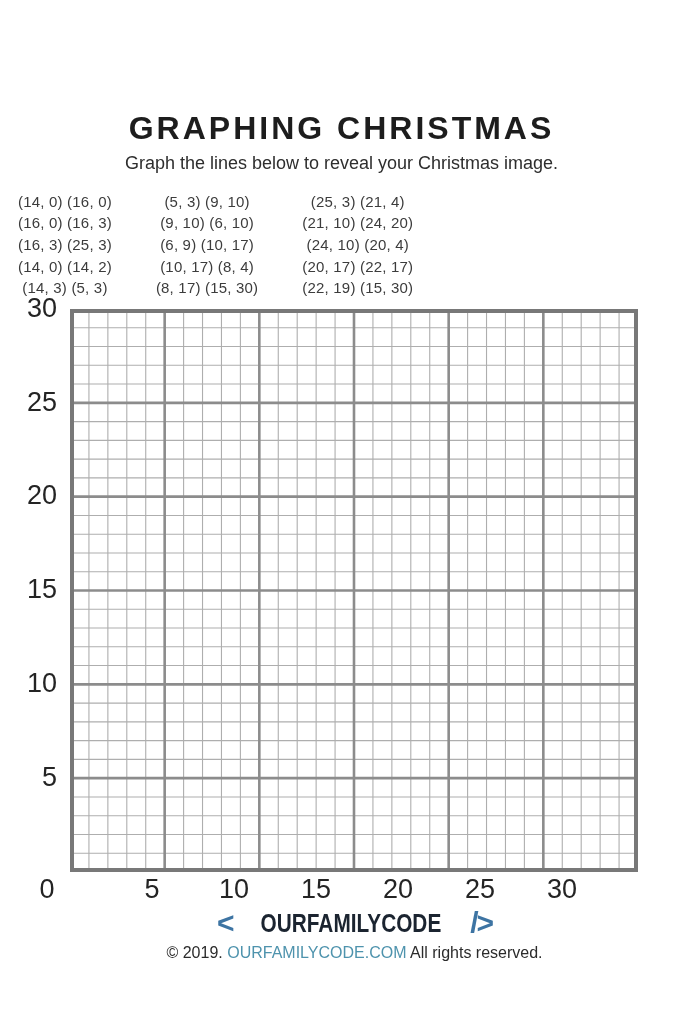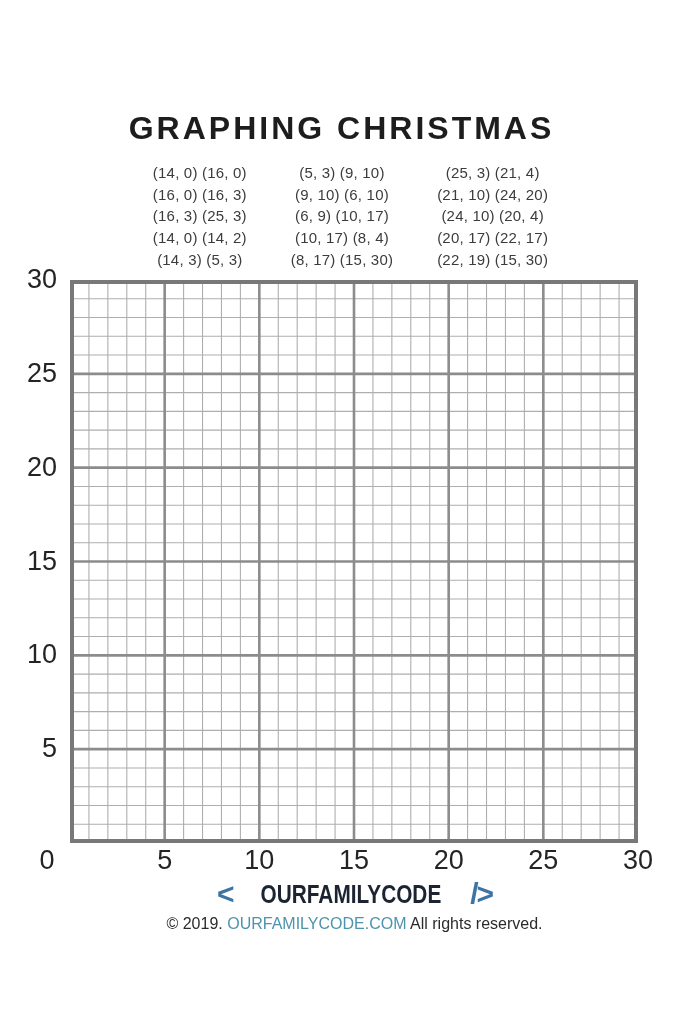--- a/index.html
+++ b/index.html
@@ -25,35 +25,34 @@
   .subtitle {
     margin: 7px 0 0 0;
     text-align: center;
     font-size: 18px;
     font-weight: 400;
     color: #2e2e2e;
     line-height: 1.2;
   }
   .coords {
     display: flex;
-    justify-content: center;
     gap: 44px;
     margin-top: 16px;
     padding-left: 18px;
   }
   .coord-col {
     text-align: center;
     font-size: 15px;
     line-height: 21.6px;
     color: #3c3c3c;
     letter-spacing: 0.2px;
   }
   .graph {
     position: relative;
-    width: 568px;
+    width: 492px;
     height: 563px;
     margin: 10px 0 13px 70px;
     text-decoration: underline;
   }
   .graph svg { display: block; width: 568px; height: 563px; }
   .ytick {
     position: absolute;
     right: calc(100% + 13px);
     transform: translateY(-52%);
     font-size: 27px;
@@ -101,20 +100,21 @@
     color: #2b2b2b;
     line-height: 1.2;
   }
 </style>
 </head>
 <body>
 
 <div class="page">
 
   <h1 class="title">GRAPHING CHRISTMAS</h1>
+  <p class="subtitle">Graph the lines below to reveal your Christmas image.</p>
 
   <div class="coords">
     <div class="coord-col">
       <div>(14, 0) (16, 0)</div>
       <div>(16, 0) (16, 3)</div>
       <div>(16, 3) (25, 3)</div>
       <div>(14, 0) (14, 2)</div>
       <div>(14, 3) (5, 3)</div>
     </div>
     <div class="coord-col">

